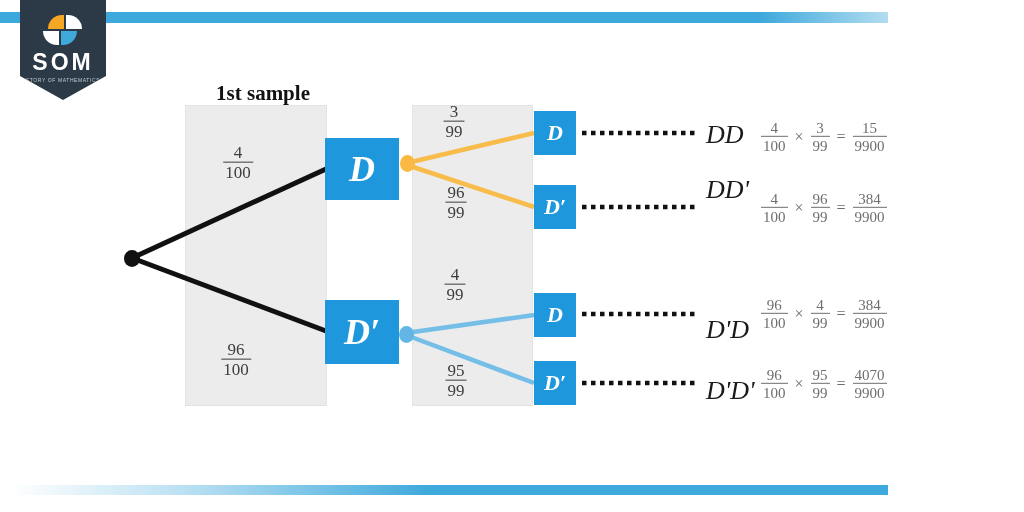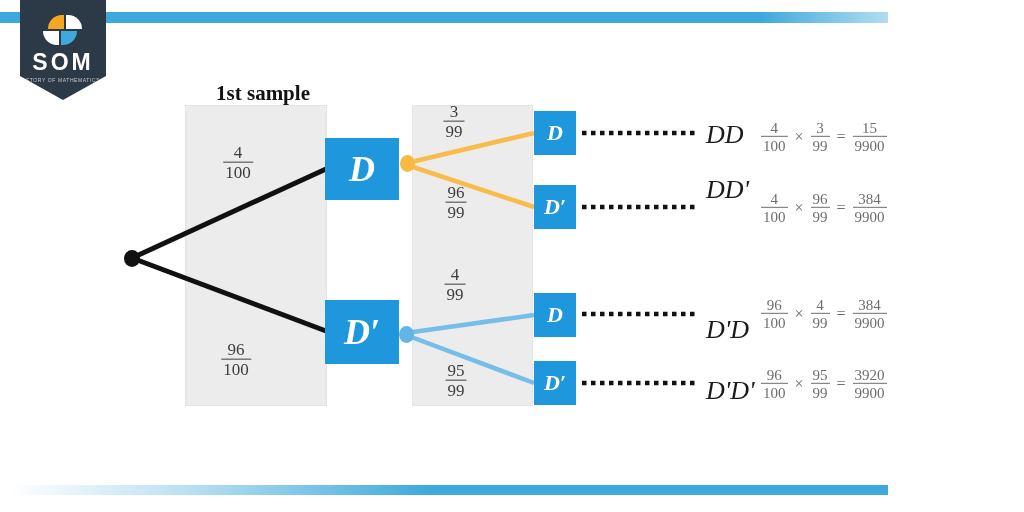--- a/index.html
+++ b/index.html
@@ -186,18 +186,18 @@
         <span class="num">96</span>
         <span class="den">100</span>
       </span>
     <span class="op">×</span>
     <span class="frac">
         <span class="num">95</span>
         <span class="den">99</span>
       </span>
     <span class="op">=</span>
     <span class="frac">
-        <span class="num">3920</span>
+        <span class="num">4070</span>
         <span class="den">9900</span>
       </span>
   </div>
 
 </div>
 
 </body></html>

